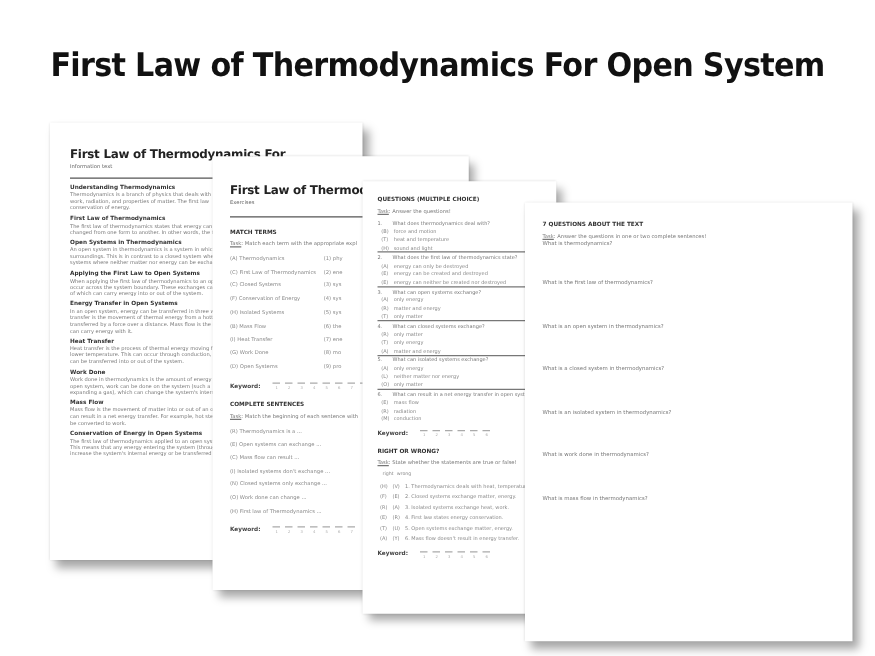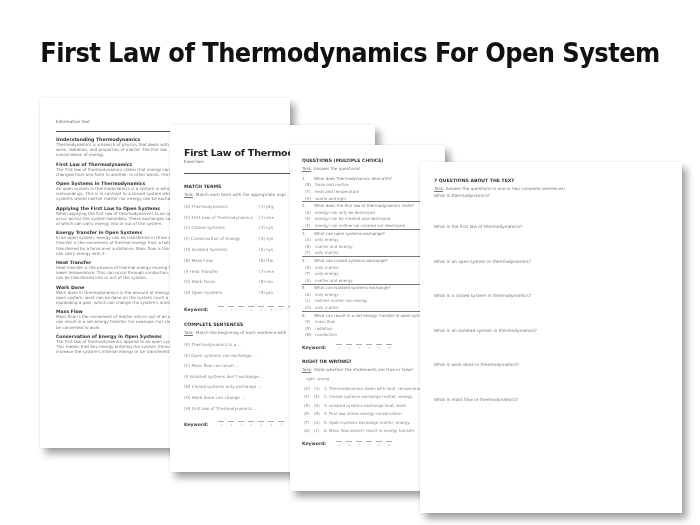--- a/index.html
+++ b/index.html
@@ -58,20 +58,21 @@
   .p4 .inner { position: absolute; left: 14px; top: 12px; width: 240px; }
   .q4 { font-size: 4.3px; color: #777; white-space: nowrap; }
 </style>
 </head>
 <body>
 
 <h1 class="main-title">First Law of Thermodynamics For Open System</h1>
 
 <div class="page p1">
   <div class="inner">
+    <div class="ptitle">First Law of Thermodynamics For</div>
     <div class="psub">Information text</div>
     <div class="prule" style="width:220px"></div>
     <div id="p1-sections">
         <div class="sec-h">Understanding Thermodynamics</div>
         <div class="body-t">Thermodynamics is a branch of physics that deals with he</div>
         <div class="body-t">work, radiation, and properties of matter. The first law</div>
         <div class="body-t">conservation of energy.</div>
         <div class="sec-h">First Law of Thermodynamics</div>
         <div class="body-t">The first law of thermodynamics states that energy can not</div>
         <div class="body-t">changed from one form to another. In other words, the to</div>

